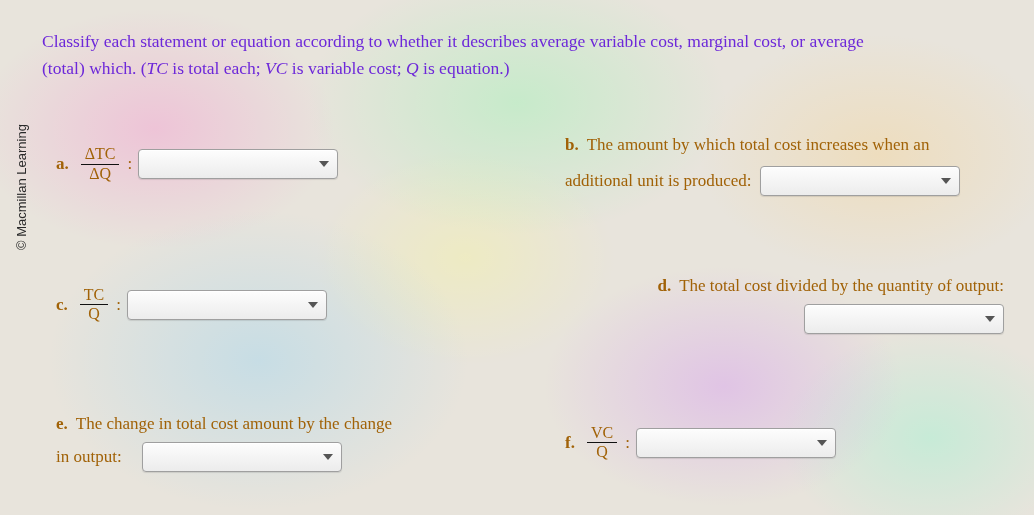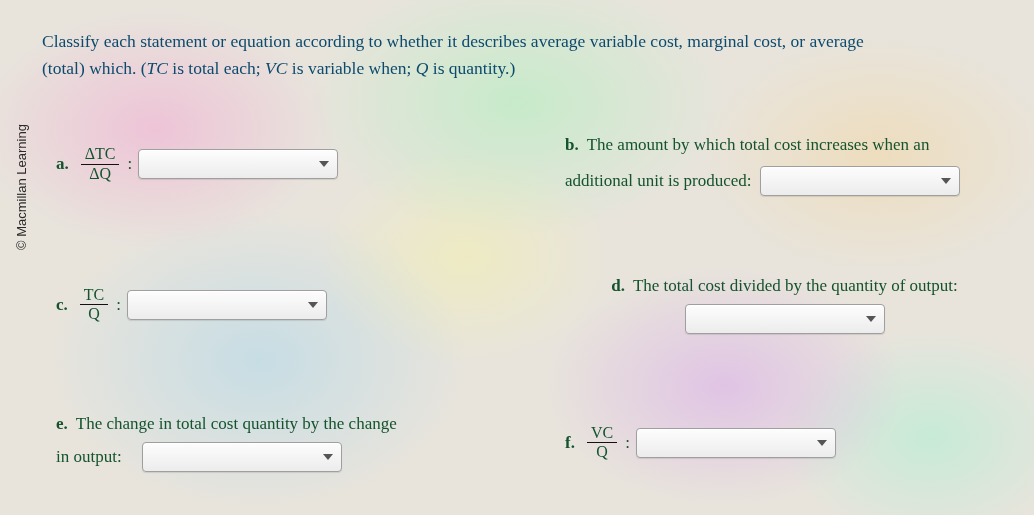--- a/index.html
+++ b/index.html
@@ -37,38 +37,38 @@
     color: #2a2a2a;
     white-space: nowrap;
   }
   .content {
     position: relative;
     padding: 28px 30px 20px 42px;
   }
   .prompt {
     font-size: 17.5px;
     line-height: 1.55;
-    color: #0c4a6e;
+    color: #6d28d9;
     margin-bottom: 50px;
   }
   .prompt .italic { font-style: italic; }
   .items-grid {
     display: grid;
     grid-template-columns: 1fr 1fr;
     column-gap: 70px;
     row-gap: 80px;
     padding-left: 14px;
   }
   .item {
     display: flex;
     align-items: center;
     flex-wrap: wrap;
     gap: 8px 6px;
     font-size: 17px;
-    color: #14532d;
+    color: #a16207;
   }
   .letter {
     font-weight: bold;
     margin-right: 4px;
   }
   .frac {
     display: inline-flex;
     flex-direction: column;
     align-items: center;
     vertical-align: middle;
@@ -96,35 +96,35 @@
   .dropdown .tri {
     width: 0; height: 0;
     border-left: 5px solid transparent;
     border-right: 5px solid transparent;
     border-top: 6px solid #555;
     margin-left: auto;
   }
   .item-b { align-items: flex-start; flex-direction: column; }
   .item-b .text-line { display: block; line-height: 1.5; }
   .item-b .second-line { display: flex; align-items: center; gap: 8px; flex-wrap: wrap; }
-  .item-d { flex-direction: column; align-items: center; }
+  .item-d { flex-direction: column; align-items: flex-end; }
   .item-e { flex-direction: column; align-items: flex-start; }
   .item-e .second-line { display: flex; align-items: center; gap: 20px; }
 </style>
 </head>
 <body>
 
 <div class="bg-overlay"></div>
 
 <div class="sidebar-label">© Macmillan Learning</div>
 
 <div class="content">
   <div class="prompt">
     <span>Classify each statement or equation according to whether it describes average variable cost, marginal cost, or average</span><br>
-    <span>(total) which. (</span><span class="italic">TC</span><span> is total each; </span><span class="italic">VC</span><span> is variable when; </span><span class="italic">Q</span><span> is quantity.)</span>
+    <span>(total) which. (</span><span class="italic">TC</span><span> is total each; </span><span class="italic">VC</span><span> is variable cost; </span><span class="italic">Q</span><span> is equation.)</span>
   </div>
 
   <div class="items-grid">
 
     <div class="item">
       <span class="letter">a.</span>
       <span class="frac">
         <span class="num">ΔTC</span>
         <span class="den">ΔQ</span>
       </span>
@@ -169,21 +169,21 @@
       </span>
       <div class="dropdown">
         <span></span>
         <span class="tri"></span>
       </div>
     </div>
 
     <div class="item item-e">
       <span>
         <span class="letter">e.</span>
-        <span>The change in total cost quantity by the change</span>
+        <span>The change in total cost amount by the change</span>
       </span>
       <span class="second-line">
         <span>in output:</span>
         <div class="dropdown">
           <span></span>
           <span class="tri"></span>
         </div>
       </span>
     </div>
 

